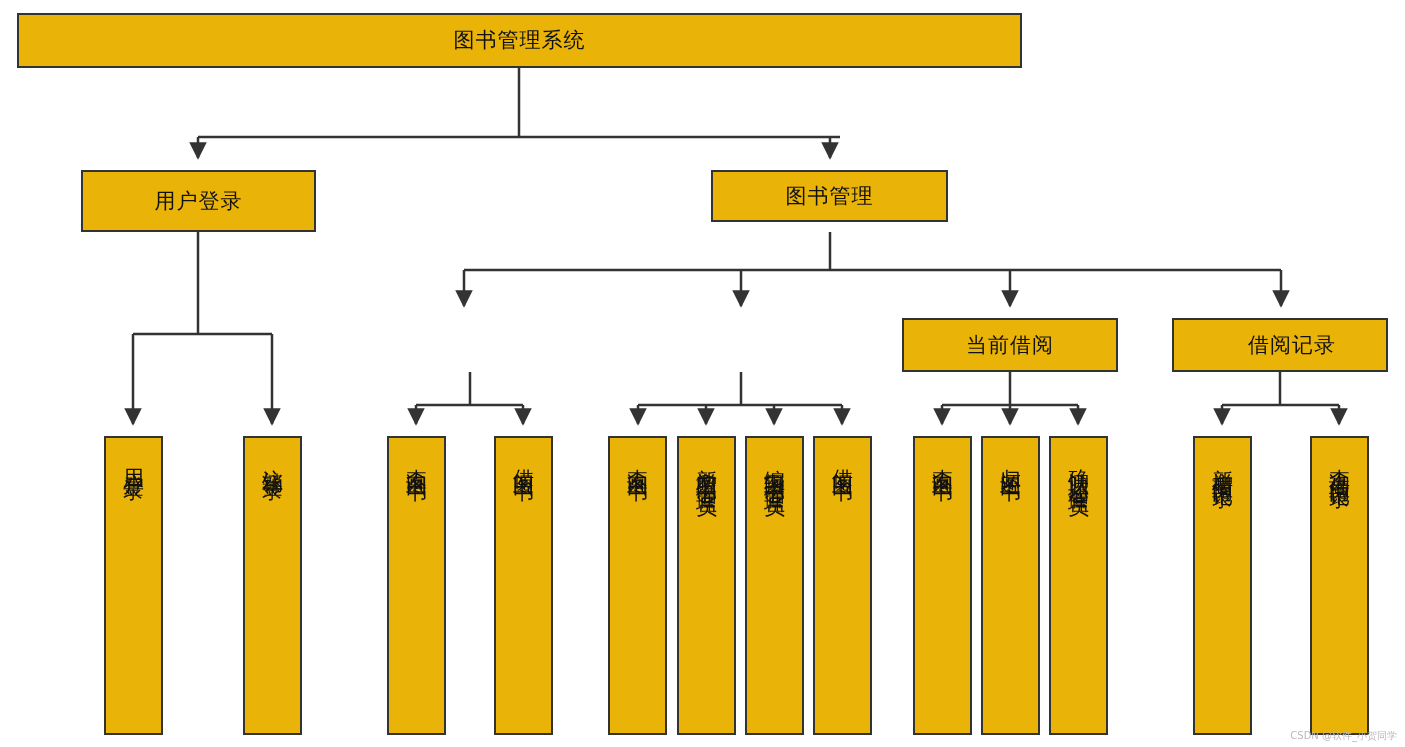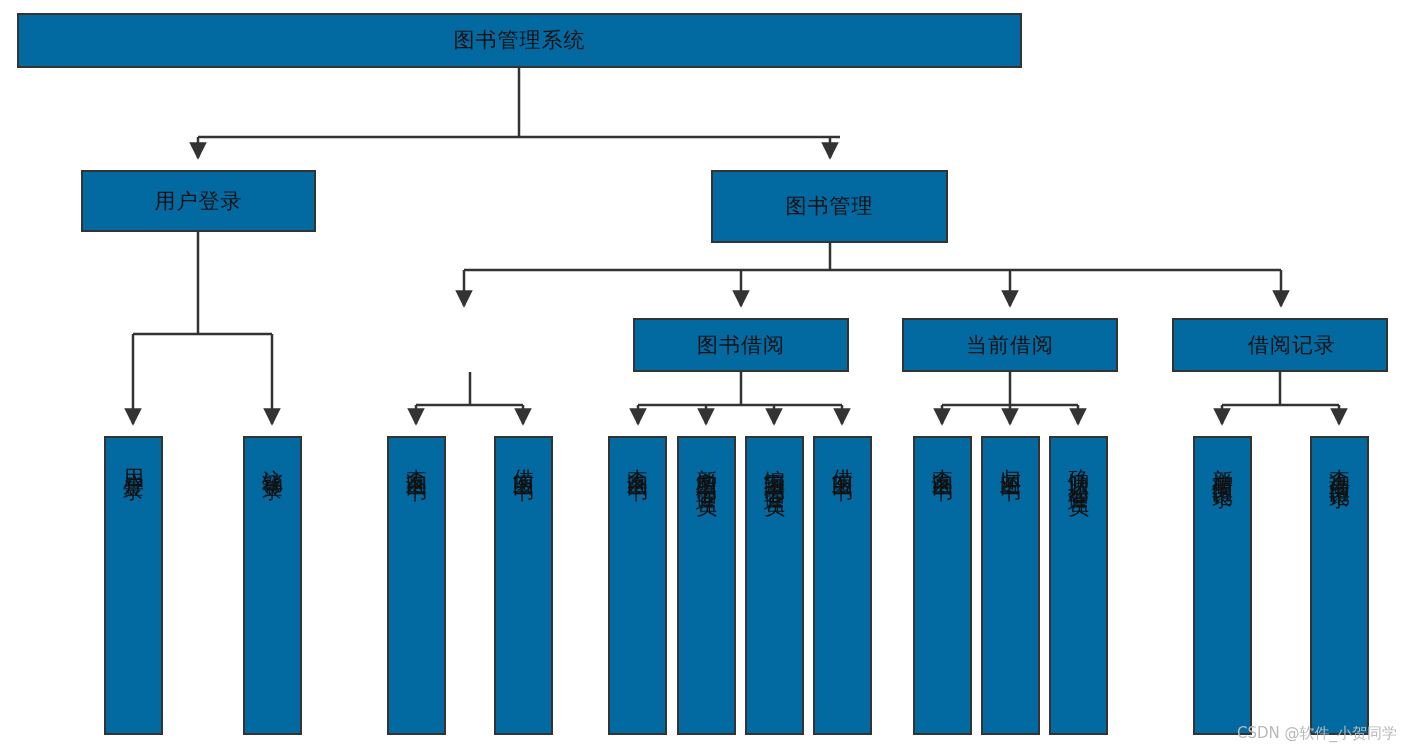--- a/index.html
+++ b/index.html
@@ -17,21 +17,21 @@
   #edges{
     position:absolute;
     left:0; top:0;
     width:1405px;
     height:747px;
     pointer-events:none;
   }
   .node{
     position:absolute;
     box-sizing:border-box;
-    background:#0369a1;
+    background:#eab308;
     border:2px solid #333333;
     display:flex;
     align-items:center;
     justify-content:center;
     z-index:2;
   }
   .node-label{
     font-size:21px;
     letter-spacing:1px;
     color:#111111;
@@ -49,21 +49,21 @@
   }
   .node.vertical{
     align-items:flex-start;
     padding-top:14px;
     justify-content:center;
   }
   .watermark{
     position:absolute;
     right:8px;
     bottom:4px;
-    font-size:15px;
+    font-size:10px;
     color:#b9b9b9;
     white-space:nowrap;
     z-index:5;
   }
 </style>
 </head>
 <body>
 
 <div id="canvas">
 
@@ -117,27 +117,24 @@
     </g>
   </svg>
 
   <div class="node" style="left:17px; top:13px; width:1005px; height:55px;">
     <span class="node-label">图书管理系统</span>
   </div>
 
   <div class="node" style="left:81px; top:170px; width:235px; height:62px;">
     <span class="node-label">用户登录</span>
   </div>
-  <div class="node" style="left:711px; top:170px; width:237px; height:73px;">
+  <div class="node" style="left:711px; top:170px; width:237px; height:52px;">
     <span class="node-label">图书管理</span>
   </div>
 
-  <div class="node" style="left:633px; top:318px; width:216px; height:54px;">
-    <span class="node-label">图书借阅</span>
-  </div>
   <div class="node" style="left:902px; top:318px; width:216px; height:54px;justify-content:center;">
     <span class="node-label">当前借阅</span>
   </div>
   <div class="node" style="left:1172px; top:318px; width:216px; height:54px;padding-left:24px;">
     <span class="node-label">借阅记录</span>
   </div>
 
   <div class="node vertical" style="left:104px; top:436px; width:59px; height:299px;">
     <span class="node-label">用户登录</span>
   </div>

